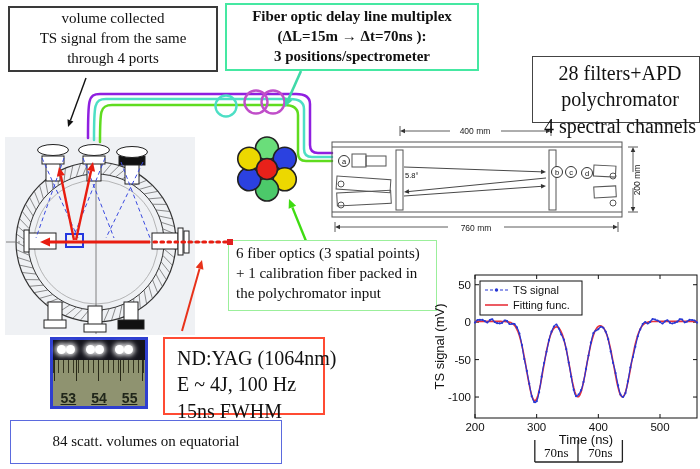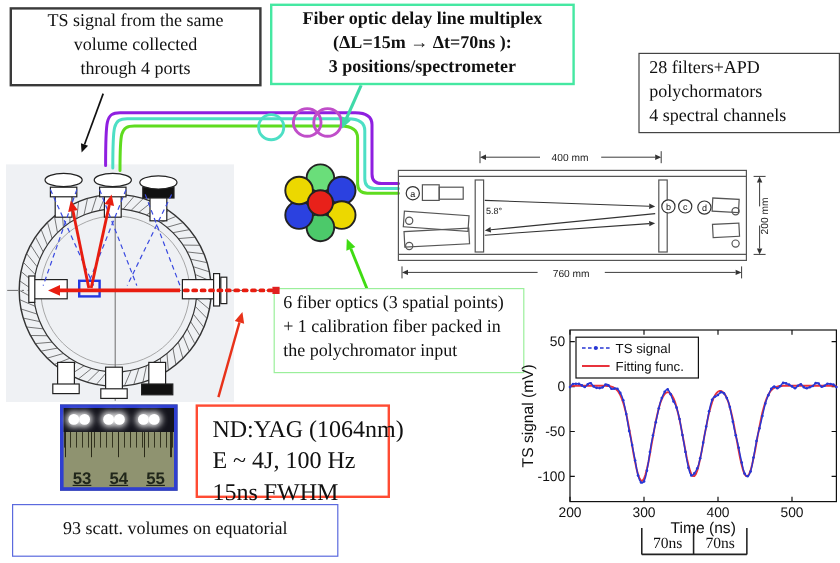--- a/index.html
+++ b/index.html
@@ -5,22 +5,22 @@
   html,body{margin:0;padding:0;}
   body{width:700px;height:469px;position:relative;background:#fff;overflow:hidden;
        font-family:"Liberation Serif","DejaVu Serif","DejaVu Sans",serif;color:#111;}
   #art{position:absolute;left:0;top:0;z-index:1;}
   .txtbox{position:absolute;background:#fff;z-index:2;line-height:1.32;}
   .txtbox div{white-space:nowrap;}
   .ts{left:8px;top:6px;width:206px;height:62px;border:2px solid #3a3a3a;text-align:center;
       font-size:15px;display:flex;flex-direction:column;justify-content:center;}
   .delay{left:225px;top:3px;width:250px;height:64px;border:2px solid #45e8a2;text-align:center;
       font-size:15px;display:flex;flex-direction:column;justify-content:center;font-weight:bold;}
-  .filters{left:532px;top:44px;width:158px;height:62px;border:1.5px solid #444;
-      font-size:15px;padding:3px 0 0 8px;}
+  .filters{left:532px;top:56px;width:158px;height:62px;border:1.5px solid #444;
+      font-size:20px;padding:3px 0 0 8px;text-align:center;}
   .fibers{left:228px;top:240px;width:200px;height:66px;border:1.5px solid #9bef9b;
       font-size:15px;padding:3px 0 0 7px;}
   .laser{left:163px;top:337px;width:146px;height:68px;border:2px solid #ff4b33;
       font-size:20px;padding:6px 0 0 12px;}
   .volumes{left:10px;top:420px;width:270px;height:42px;border:1.8px solid #5b6ade;text-align:center;
       font-size:15px;display:flex;flex-direction:column;justify-content:center;}
   .corner{position:absolute;left:-2px;top:-2px;width:6px;height:6px;background:#e02020;}
   
   .photo{position:absolute;left:50px;top:337px;width:92px;height:66px;border:3px solid #2f3fd0;
       background:#8f9370;z-index:2;}
@@ -251,52 +251,52 @@
       <line x1="504" y1="227" x2="613" y2="227" stroke="#333" stroke-width="0.8"></line>
       <polygon points="618,227 613,224.75 613,229.25" fill="#333"></polygon>
       <line x1="633" y1="172" x2="633" y2="152" stroke="#333" stroke-width="0.8"></line>
       <polygon points="633,147 630.75,152 635.25,152" fill="#333"></polygon>
       <line x1="633" y1="188" x2="633" y2="207" stroke="#333" stroke-width="0.8"></line>
       <polygon points="633,212 635.25,207 630.75,207" fill="#333"></polygon>
     </g>
 </svg>
 
 <div class="txtbox ts">
+  <div>volume collected</div>
   <div>TS signal from the same</div>
-  <div>volume collected</div>
   <div>through 4 ports</div>
 </div>
 
 <div class="txtbox delay">
   <div>Fiber optic delay line multiplex</div>
   <div>(ΔL=15m → Δt=70ns ):</div>
   <div>3 positions/spectrometer</div>
 </div>
 
 <div class="txtbox filters">
   <div>28 filters+APD</div>
-  <div>polychormators</div>
+  <div>polychromator</div>
   <div>4 spectral channels</div>
 </div>
 
 <div class="txtbox fibers">
   <span class="corner"></span>
   <div>6 fiber optics (3 spatial points)</div>
   <div>+ 1 calibration fiber packed in</div>
   <div>the polychromator input</div>
 </div>
 
 <div class="txtbox laser">
   <div>ND:YAG (1064nm)</div>
   <div>E ~ 4J, 100 Hz</div>
   <div>15ns FWHM</div>
 </div>
 
 <div class="txtbox volumes">
-  <div>93 scatt. volumes  on equatorial</div>
+  <div>84 scatt. volumes  on equatorial</div>
 </div>
 
 <div class="photo">
   <div class="strip">
     <span class="dot" style="left:4px"></span>
     <span class="dot" style="left:13px"></span>
     <span class="dot" style="left:33px"></span>
     <span class="dot" style="left:42px"></span>
     <span class="dot" style="left:62px"></span>
     <span class="dot" style="left:71px"></span>

